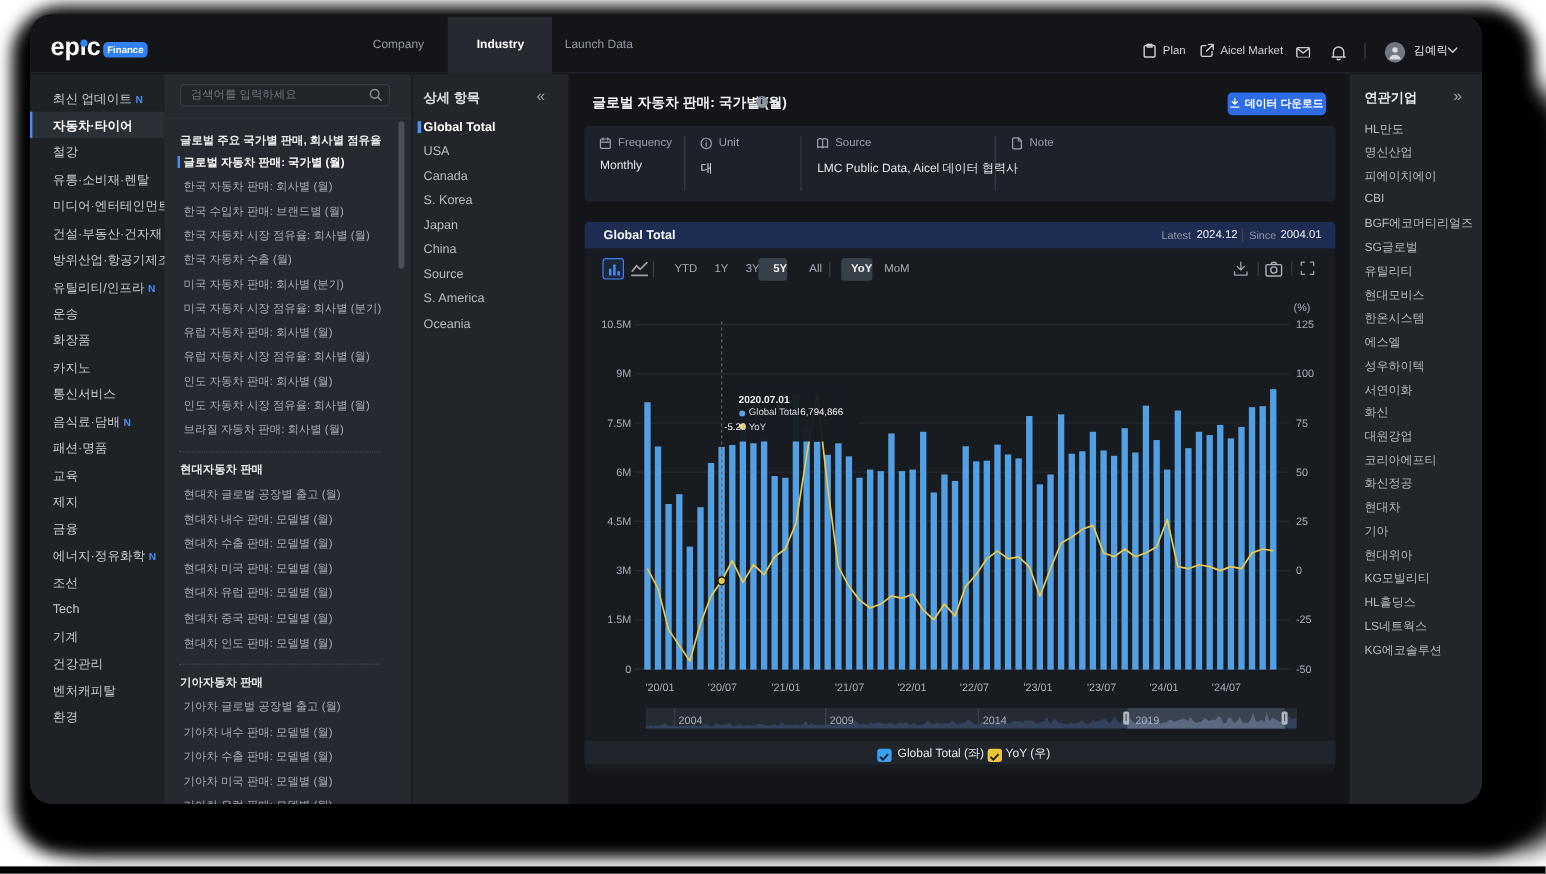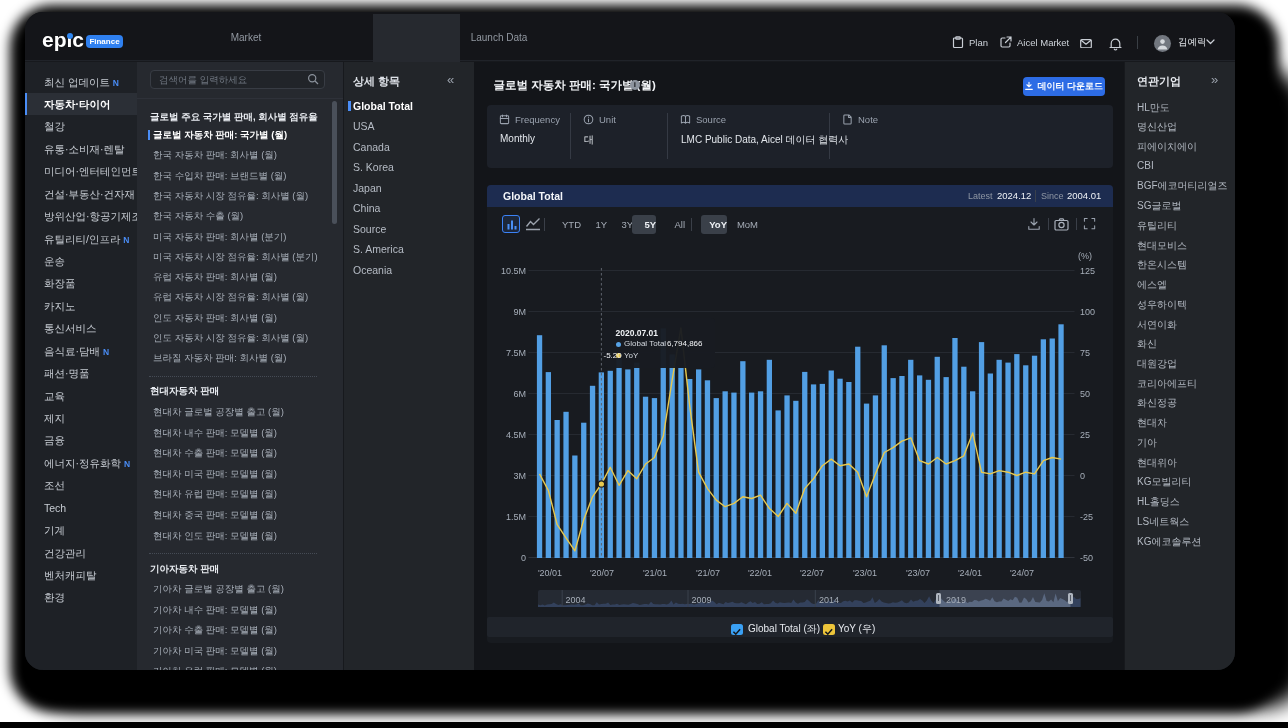--- a/index.html
+++ b/index.html
@@ -59,21 +59,22 @@
 <div id="shA"></div>
 <div id="shB"></div>
 <div id="btmbar"></div>
 <div id="win">
 
 <div id="nav">
  <div class="logo">epıc</div>
       <div class="abs" style="left:41.6px;top:21.3px;width:6px;height:6px;border-radius:50%;background:#2e86f0"></div>
  <div class="badge">Finance</div>
  <div id="tab"></div>
- <div class="navitem" style="left:171px;width:100px">Market</div>
+ <div class="navitem" style="left:257px;width:100px">Company</div>
+ <div class="navitem" style="left:342px;width:100px;color:#fff;font-weight:bold">Industry</div>
  <div class="navitem" style="left:424px;width:100px">Launch Data</div>
  <svg class="abs" style="left:927px;top:24px" width="12" height="13" viewBox="0 0 12 13">
         <rect x="1.5" y="2" width="9" height="9.5" rx="1" class="ico"></rect>
         <rect x="3.8" y="0.8" width="4.4" height="2.4" rx="0.7" class="ico" fill="#141519"></rect>
       </svg>
  <div class="nvr" style="left:944px">Plan</div>
  <svg class="abs" style="left:975px;top:24px" width="12" height="12" viewBox="0 0 12 12">
         <path d="M5,2H2.2A1.2,1.2 0 0 0 1,3.2V9.8A1.2,1.2 0 0 0 2.2,11H8.8A1.2,1.2 0 0 0 10,9.8V7" class="ico"></path>
         <path d="M7,1h4v4M11,1L5.5,6.5" class="ico"></path>
       </svg>

